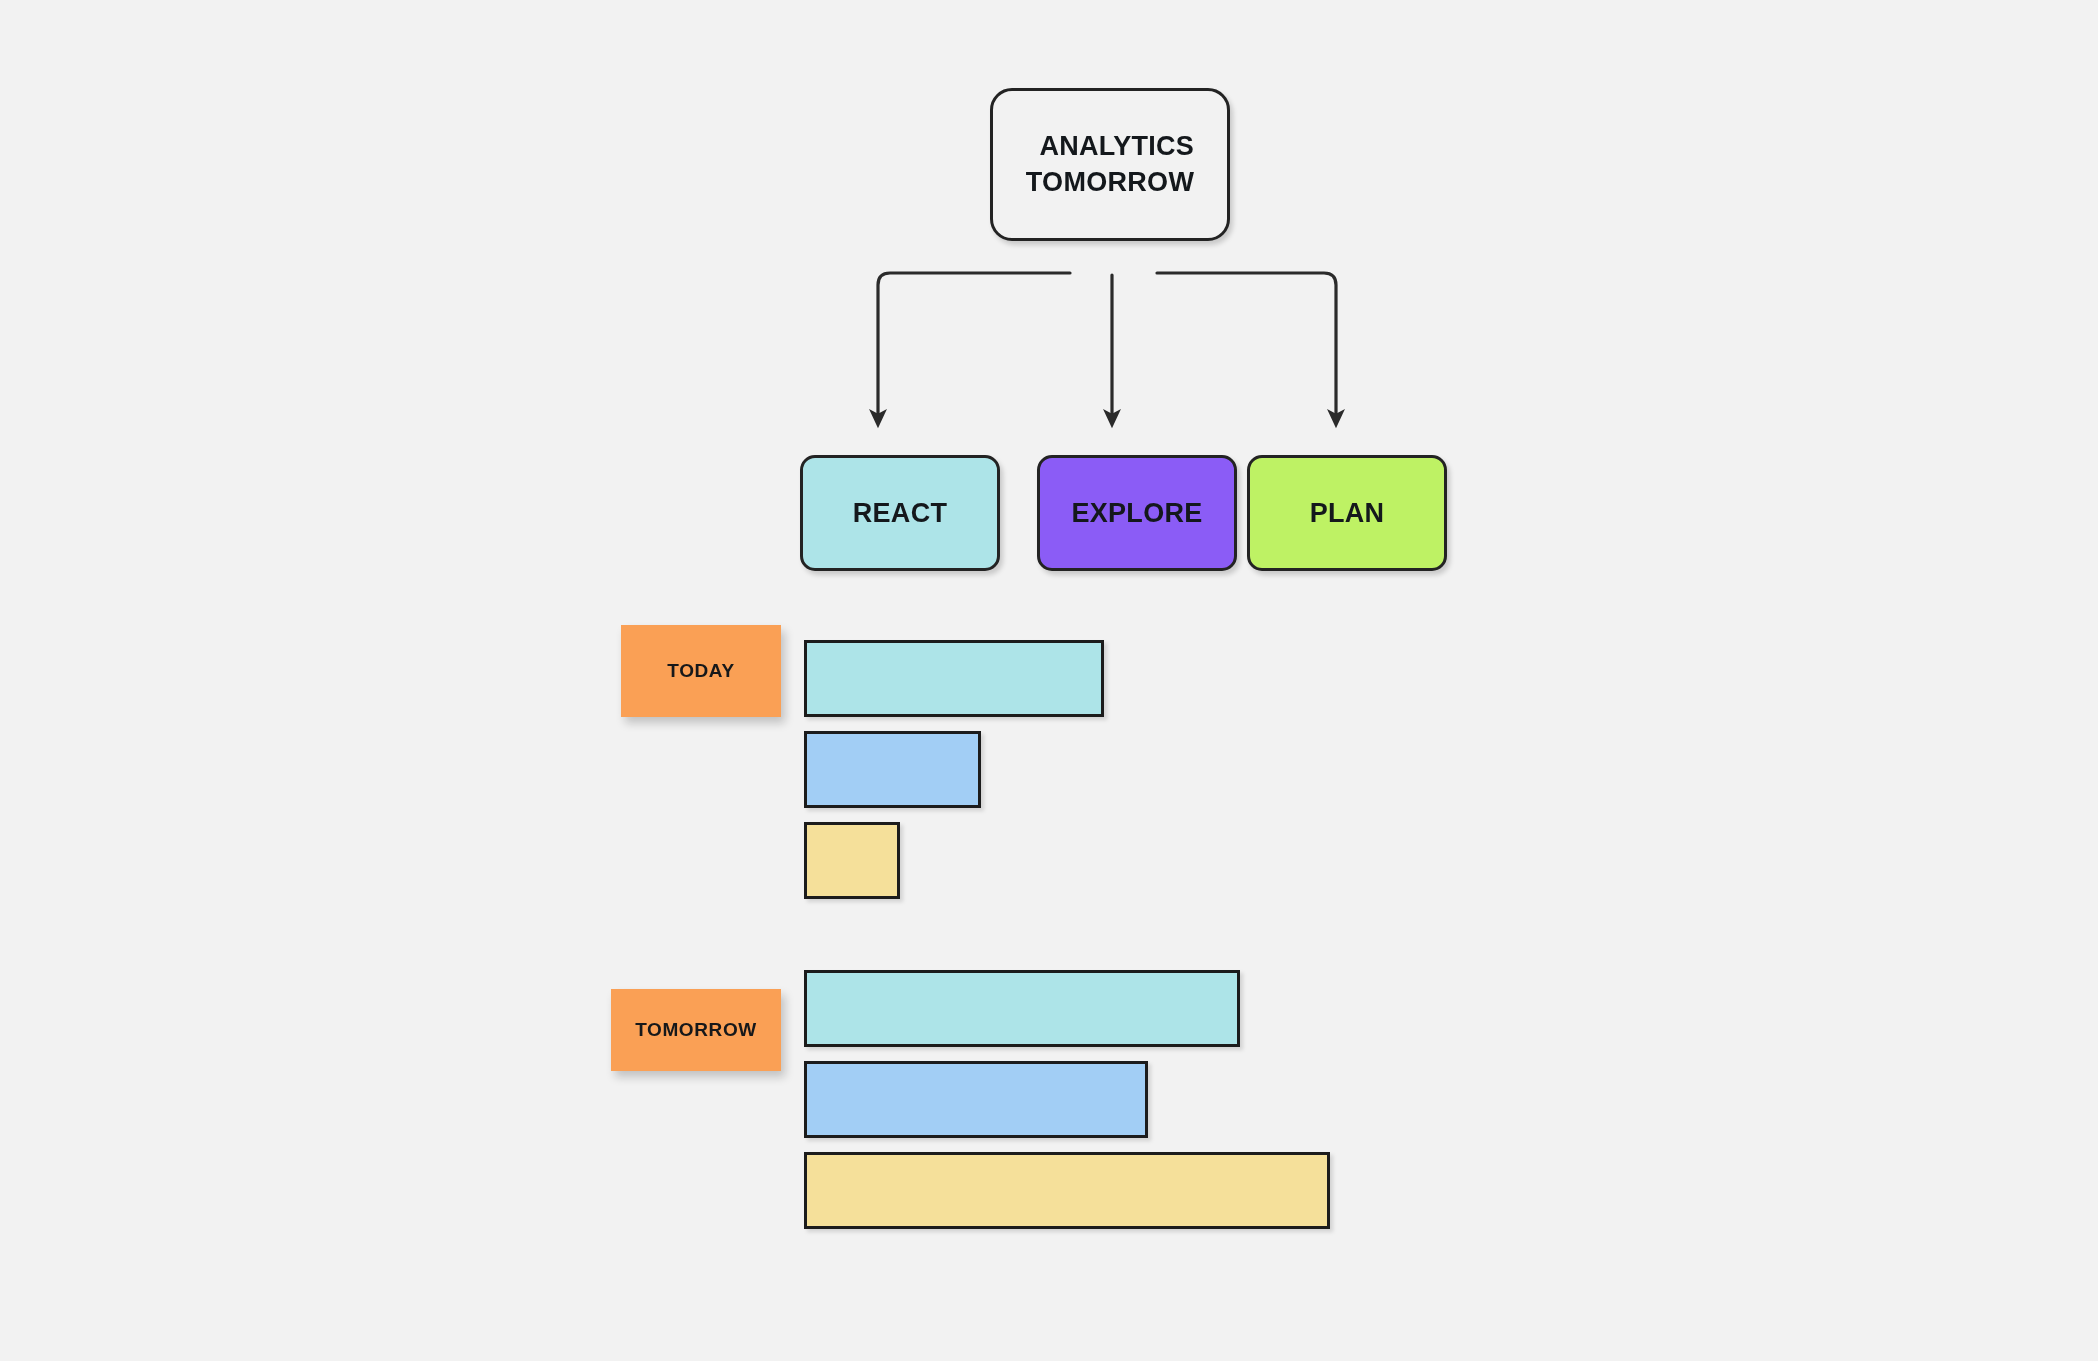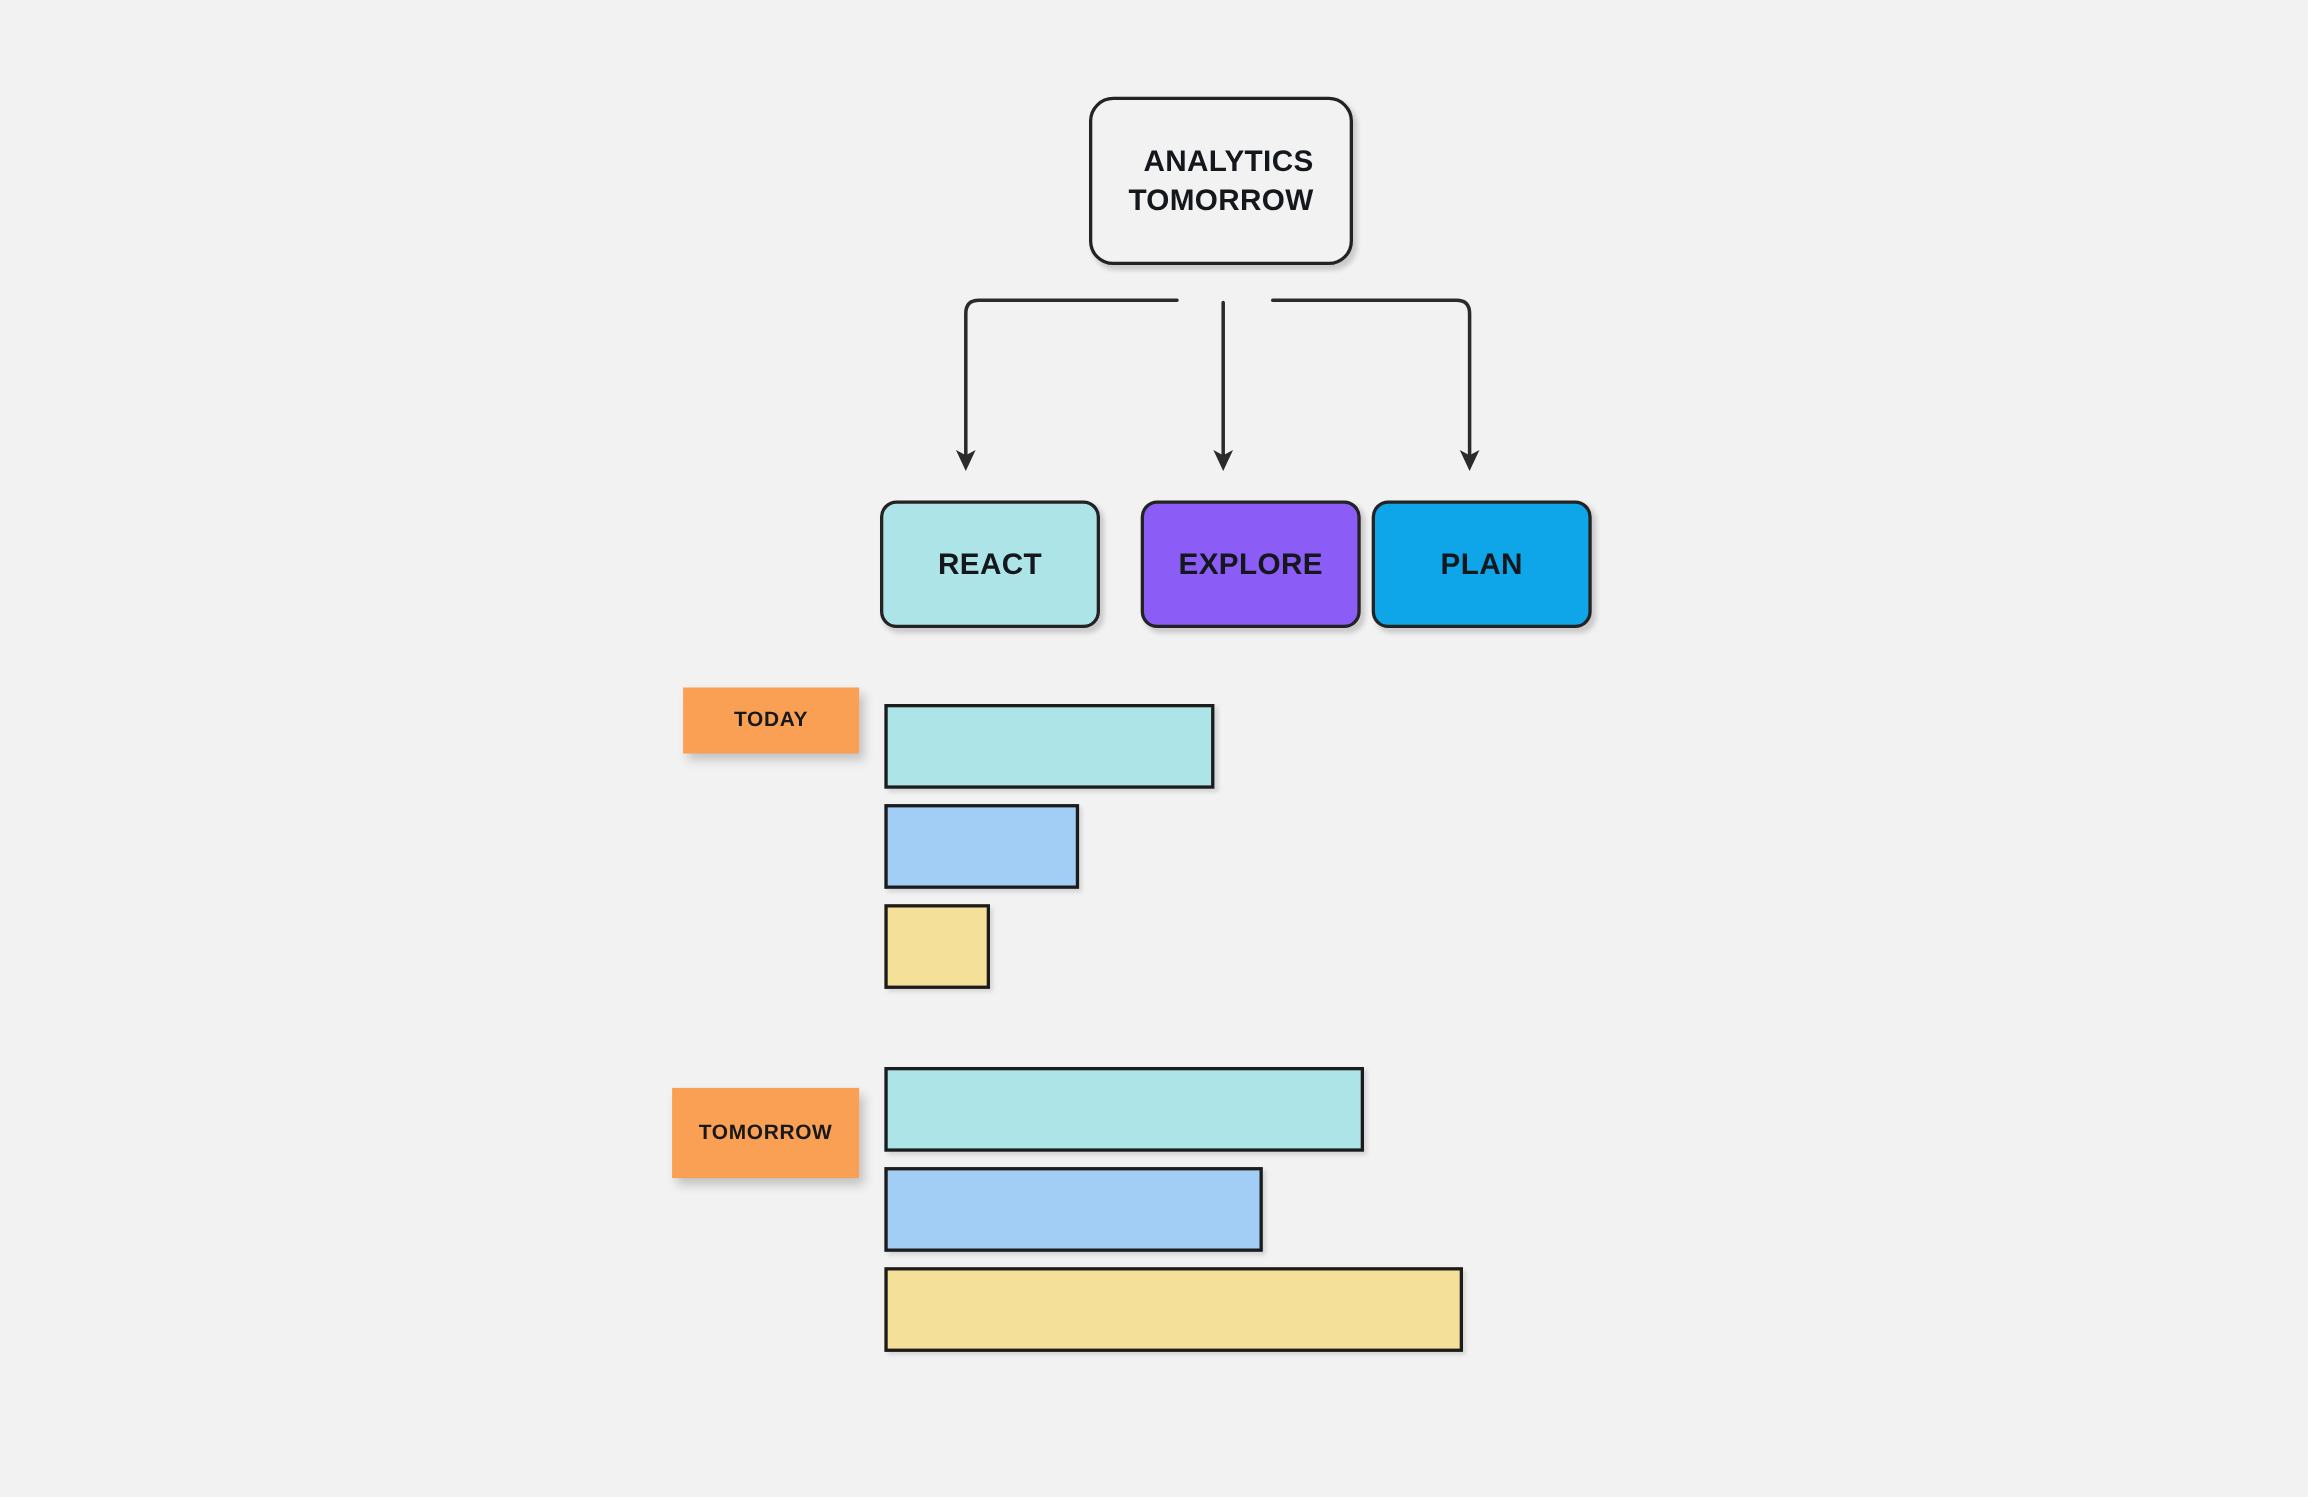--- a/index.html
+++ b/index.html
@@ -63,41 +63,41 @@
 
   .node-child {
     top: 455px;
     width: 200px;
     height: 116px;
     font-size: 27px;
   }
 
   .node-react   { left: 800px;  background: #ade4e8; }
   .node-explore { left: 1037px; background: #8b5cf6; }
-  .node-plan    { left: 1247px; background: #0ea5e9; }
+  .node-plan    { left: 1247px; background: #bef264; }
 
   
   .sticky {
     position: absolute;
     box-sizing: border-box;
     display: flex;
     align-items: center;
     justify-content: center;
     background: #faa055;
     color: #16181a;
     font-weight: bold;
     font-size: 19px;
     letter-spacing: 0.6px;
     box-shadow: 4px 6px 9px rgba(0,0,0,0.20);
   }
   .sticky-today {
     left: 621px;
     top: 625px;
     width: 160px;
-    height: 60px;
+    height: 92px;
   }
   .sticky-tomorrow {
     left: 611px;
     top: 958px;
     width: 170px;
     height: 82px;
     margin-top: 31px;
   }
 
   

